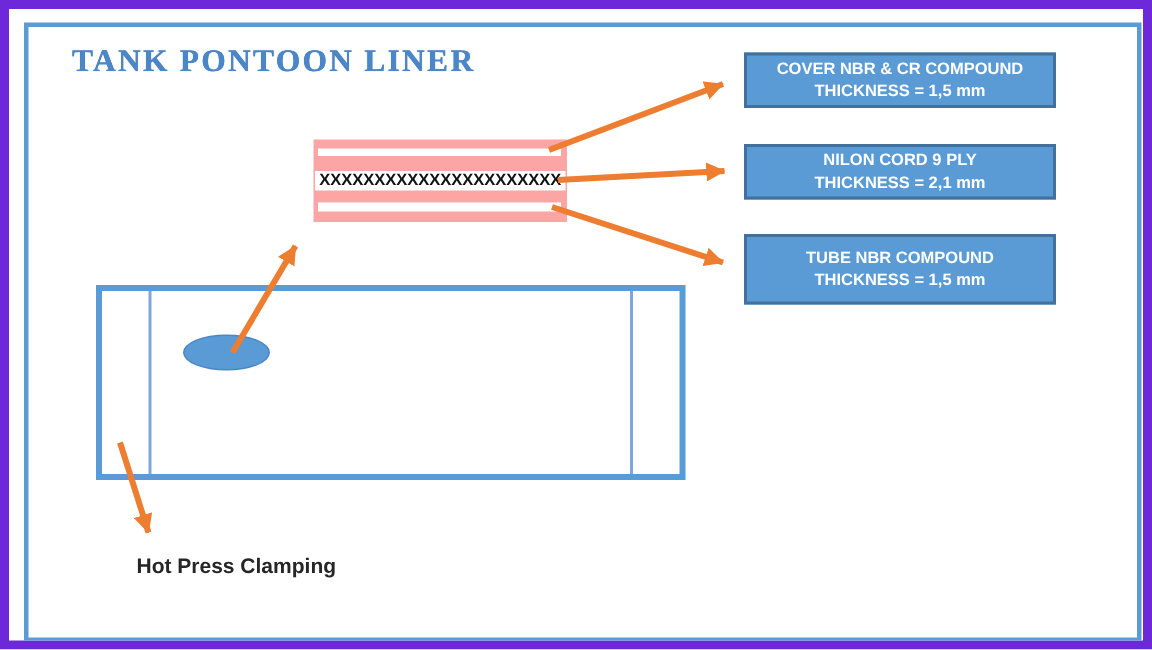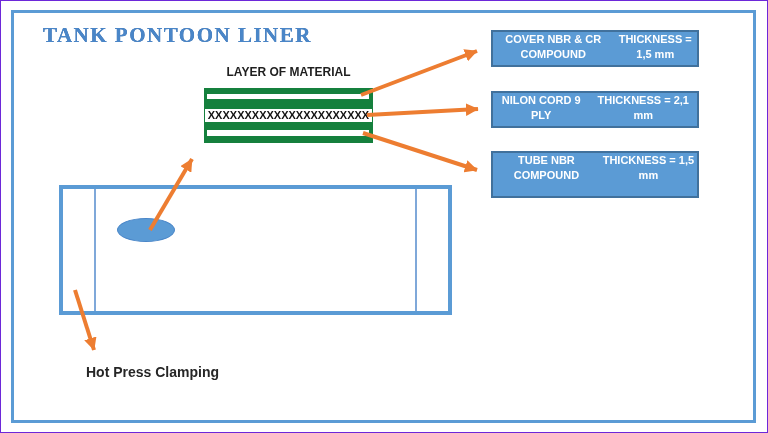--- a/index.html
+++ b/index.html
@@ -1,19 +1,19 @@
 <!DOCTYPE html>
 <html><head>
 <meta charset="utf-8">
 <style>
   html,body{margin:0;padding:0;background:#fff;}
   #canvas{
     position:relative;width:768px;height:433px;background:#ffffff;
     font-family:"Liberation Sans",sans-serif;overflow:hidden;
-    border:1px solid #6d28d9;box-sizing:border-box;
+    border:6px solid #6d28d9;box-sizing:border-box;
   }
   
   .frame{
     position:absolute;left:10px;top:9px;width:745px;height:413px;
     border:3px solid #5b9bd5;box-sizing:border-box;
   }
   
   .title{
     position:absolute;left:42px;top:22px;
     font-family:"Liberation Serif",serif;font-weight:bold;
@@ -21,37 +21,37 @@
     text-shadow:0 0 0.5px #2e5f9e;
   }
   
   .layer-caption{
     position:absolute;left:203px;top:64px;width:169px;
     text-align:center;font-size:12px;font-weight:bold;color:#1f1f1f;
   }
   
   .layer-rect{
     position:absolute;left:203px;top:87px;width:169px;height:55px;
-    background:#15803d;
+    background:#fca5a5;
   }
   .stripe{position:absolute;background:#ffffff;}
   .stripe-top{left:3px;right:4px;top:6px;height:5px;}
   .stripe-mid{
     left:1px;right:1px;top:21px;height:13px;
     overflow:hidden;text-align:center;
     font-size:11px;font-weight:bold;color:#111;
     line-height:13px;letter-spacing:0px;white-space:nowrap;
   }
   .stripe-bot{left:3px;right:4px;top:42px;height:6px;}
   
   .callout{
     position:absolute;left:490px;width:208px;
     background:#5b9bd5;border:2px solid #41719c;box-sizing:border-box;
     color:#ffffff;font-weight:bold;font-size:11px;text-align:center;
-    display:flex;flex-direction:row;justify-content:center;
+    display:flex;flex-direction:column;justify-content:center;
     line-height:15px;
   }
   .callout-1{top:29px;height:37px;}
   .callout-2{top:90px;height:37px;}
   .callout-3{top:150px;height:47px;}
   
   .tank{
     position:absolute;left:58px;top:184px;width:393px;height:130px;
     border:4px solid #5b9bd5;box-sizing:border-box;background:#fff;
   }
@@ -72,21 +72,20 @@
 </style>
 </head>
 <body>
 
 <div id="canvas">
 
   <div class="frame"></div>
 
   <div class="title">TANK PONTOON LINER</div>
 
-  <div class="layer-caption">LAYER OF MATERIAL</div>
 
   <div class="layer-rect">
     <div class="stripe stripe-top"></div>
     <div class="stripe stripe-mid">XXXXXXXXXXXXXXXXXXXXXX</div>
     <div class="stripe stripe-bot"></div>
   </div>
 
   <div class="callout callout-1">
     <div>COVER NBR &amp; CR COMPOUND</div>
     <div>THICKNESS = 1,5 mm</div>

